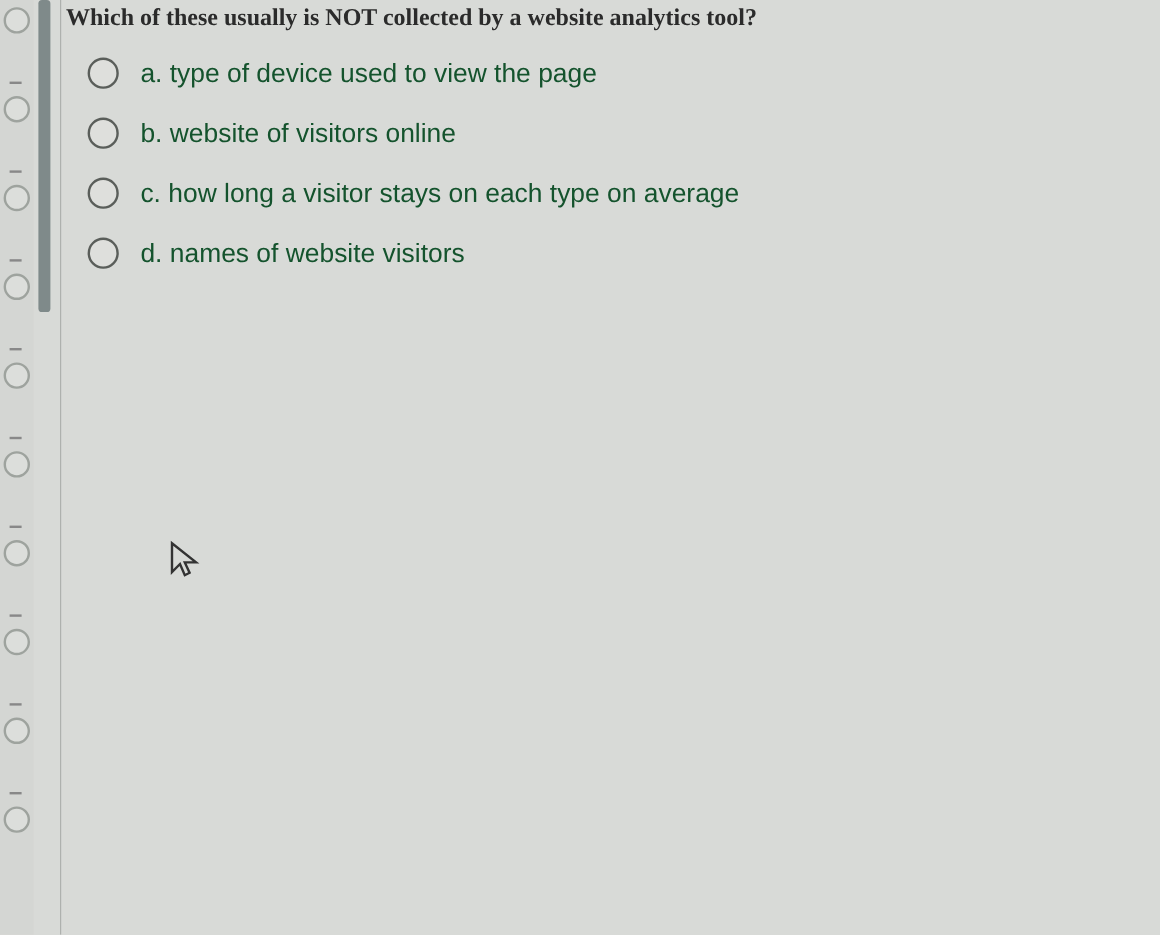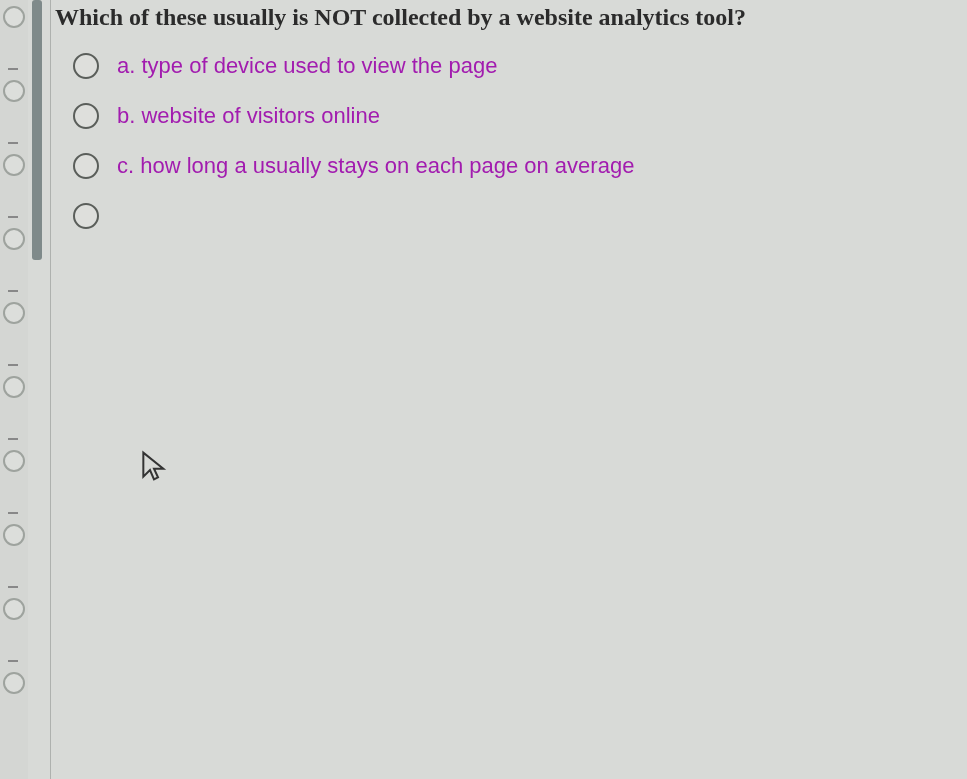--- a/index.html
+++ b/index.html
@@ -59,21 +59,21 @@
     .content {
       position: absolute;
       left: 55px;
       top: 0;
       right: 0;
       padding-top: 2px;
     }
     .question-text {
       font-family: Georgia, 'Times New Roman', serif;
       font-weight: bold;
-      font-size: 24px;
+      font-size: 20px;
       color: #2b2b2b;
       margin-bottom: 20px;
       line-height: 1.3;
     }
     .option-row {
       display: flex;
       align-items: center;
       margin-bottom: 24px;
       margin-left: 18px;
       cursor: pointer;
@@ -83,21 +83,21 @@
       height: 26px;
       border: 2px solid #5a5e5a;
       border-radius: 50%;
       background: #dedfdc;
       flex-shrink: 0;
       margin-right: 18px;
     }
     .option-label {
       font-family: 'Segoe UI', Tahoma, sans-serif;
       font-size: 22px;
-      color: #a21caf;
+      color: #14532d;
       font-weight: 500;
     }
     .cursor-icon {
       position: absolute;
       left: 138px;
       top: 450px;
       width: 32px;
       height: 32px;
     }
   </style>
@@ -146,24 +146,28 @@
     <div class="option-label">
       <span>b.</span>
       <span>website of visitors online</span>
     </div>
   </div>
 
   <div class="option-row">
     <div class="radio-circle"></div>
     <div class="option-label">
       <span>c.</span>
-      <span>how long a usually stays on each page on average</span>
+      <span>how long a visitor stays on each type on average</span>
     </div>
   </div>
 
   <div class="option-row">
     <div class="radio-circle"></div>
+    <div class="option-label">
+      <span>d.</span>
+      <span>names of website visitors</span>
+    </div>
   </div>
 </div>
 
 <svg class="cursor-icon" viewBox="0 0 24 24">
   <path d="M4 2 L4 20 L9 15 L12 22 L15 20.5 L12 14 L19 14 Z" fill="none" stroke="#333" stroke-width="1.5"></path>
 </svg>
 
 </body></html>

